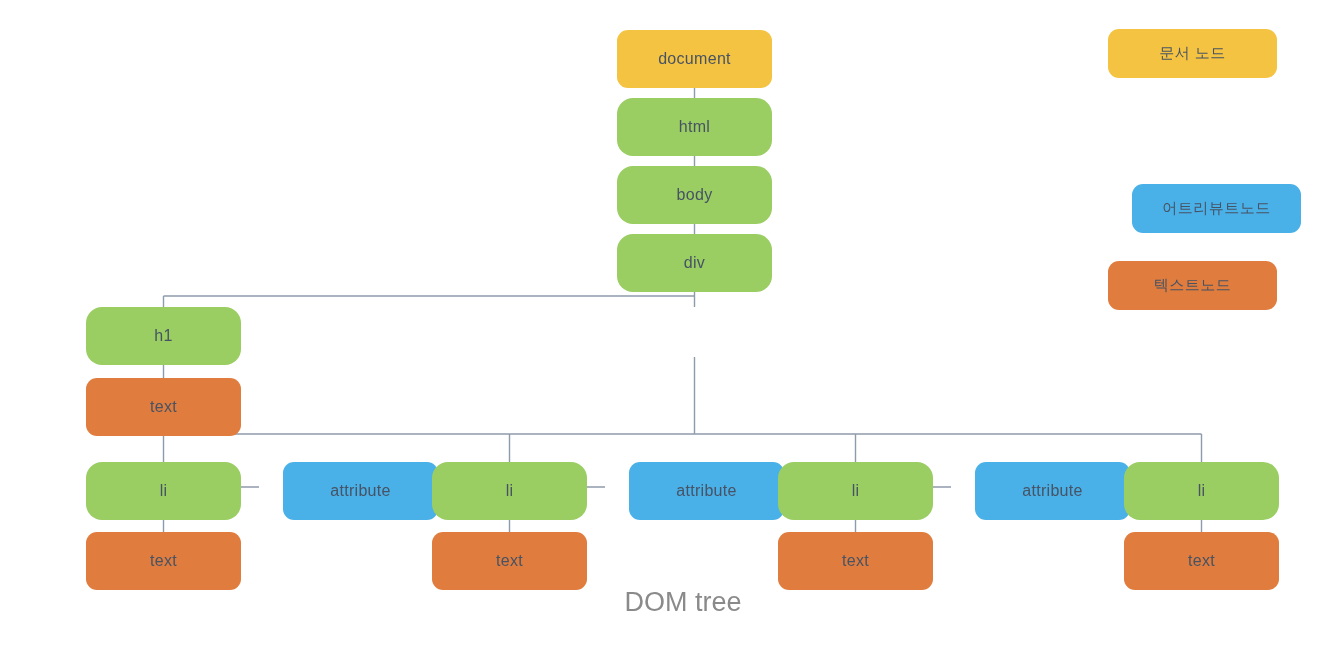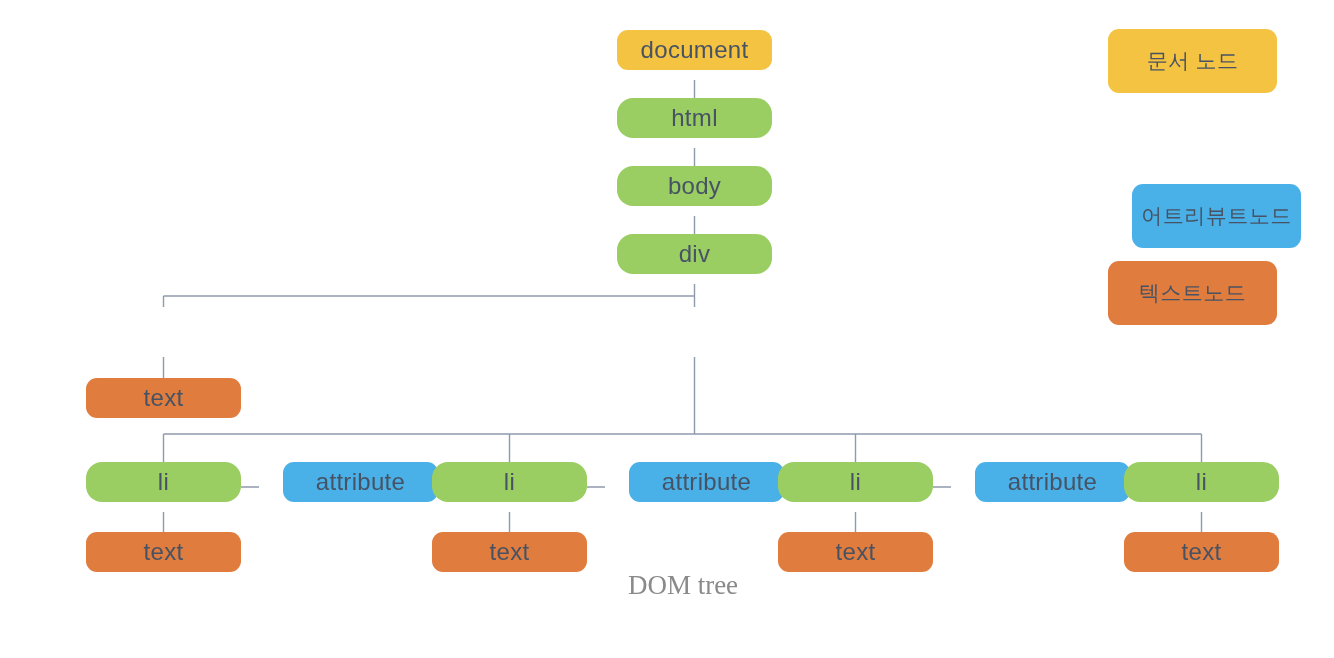--- a/index.html
+++ b/index.html
@@ -21,48 +21,47 @@
     width: 1334px; height: 658px;
   }
   .cline {
     stroke: var(--connector, #8E9BAA);
     stroke-width: 1.4;
     fill: none;
   }
   .node {
     position: absolute;
     width: 155px;
-    height: 40px;
+    height: 58px;
     border-radius: 11px;
     display: flex;
     align-items: center;
     justify-content: center;
-    font-size: 24px;
+    font-size: 16px;
     letter-spacing: 0.3px;
     color: var(--node-label, #475364);
     white-space: nowrap;
   }
   .doc  { background: var(--document-node,  #F5C342); }
   .el   { background: var(--element-node,   #9ACE62); border-radius: 16px; }
   .attr { background: var(--attribute-node, #4AB0E8); margin-left: 24px; }
   .txt  { background: var(--text-node,      #E07C3D); }
   .legend-box {
     width: 169px;
-    height: 64px;
-    font-size: 21px;
+    height: 49px;
+    font-size: 15px;
     letter-spacing: 0.5px;
-    font-family: Liberation Serif, serif;
   }
   .caption {
     position: absolute;
     left: 563px;
-    top: 570px;
+    top: 587px;
     width: 240px;
     text-align: center;
-    font-family: Liberation Serif, serif;
+    font-family: Liberation Sans, sans-serif;
     font-size: 27px;
     color: var(--caption-text, #8A8A8A);
   }
 </style>
 </head>
 <body>
 
 <div class="stage">
 
   <svg class="connectors" viewBox="0 0 1334 658" width="1334" height="658" aria-hidden="true">
@@ -87,20 +86,21 @@
       M241 487 H259
       M587 487 H605
       M933 487 H951"></path>
   </svg>
 
   <div class="node doc" style="left:617px; top:30px">document</div>
   <div class="node el" style="left:617px; top:98px">html</div>
   <div class="node el" style="left:617px; top:234px">div</div>
   <div class="node el" style="left:617px; top:166px">body</div>
 
+  <div class="node el" style="left:86px;  top:307px">h1</div>
   <div class="node txt" style="left:86px;  top:378px">text</div>
 
   <div class="node el" style="left:86px;  top:462px">li</div>
   <div class="node attr" style="left:259px; top:462px">attribute</div>
   <div class="node txt" style="left:86px;  top:532px">text</div>
 
   <div class="node el" style="left:432px; top:462px">li</div>
   <div class="node attr" style="left:605px; top:462px">attribute</div>
   <div class="node txt" style="left:432px; top:532px">text</div>
 

